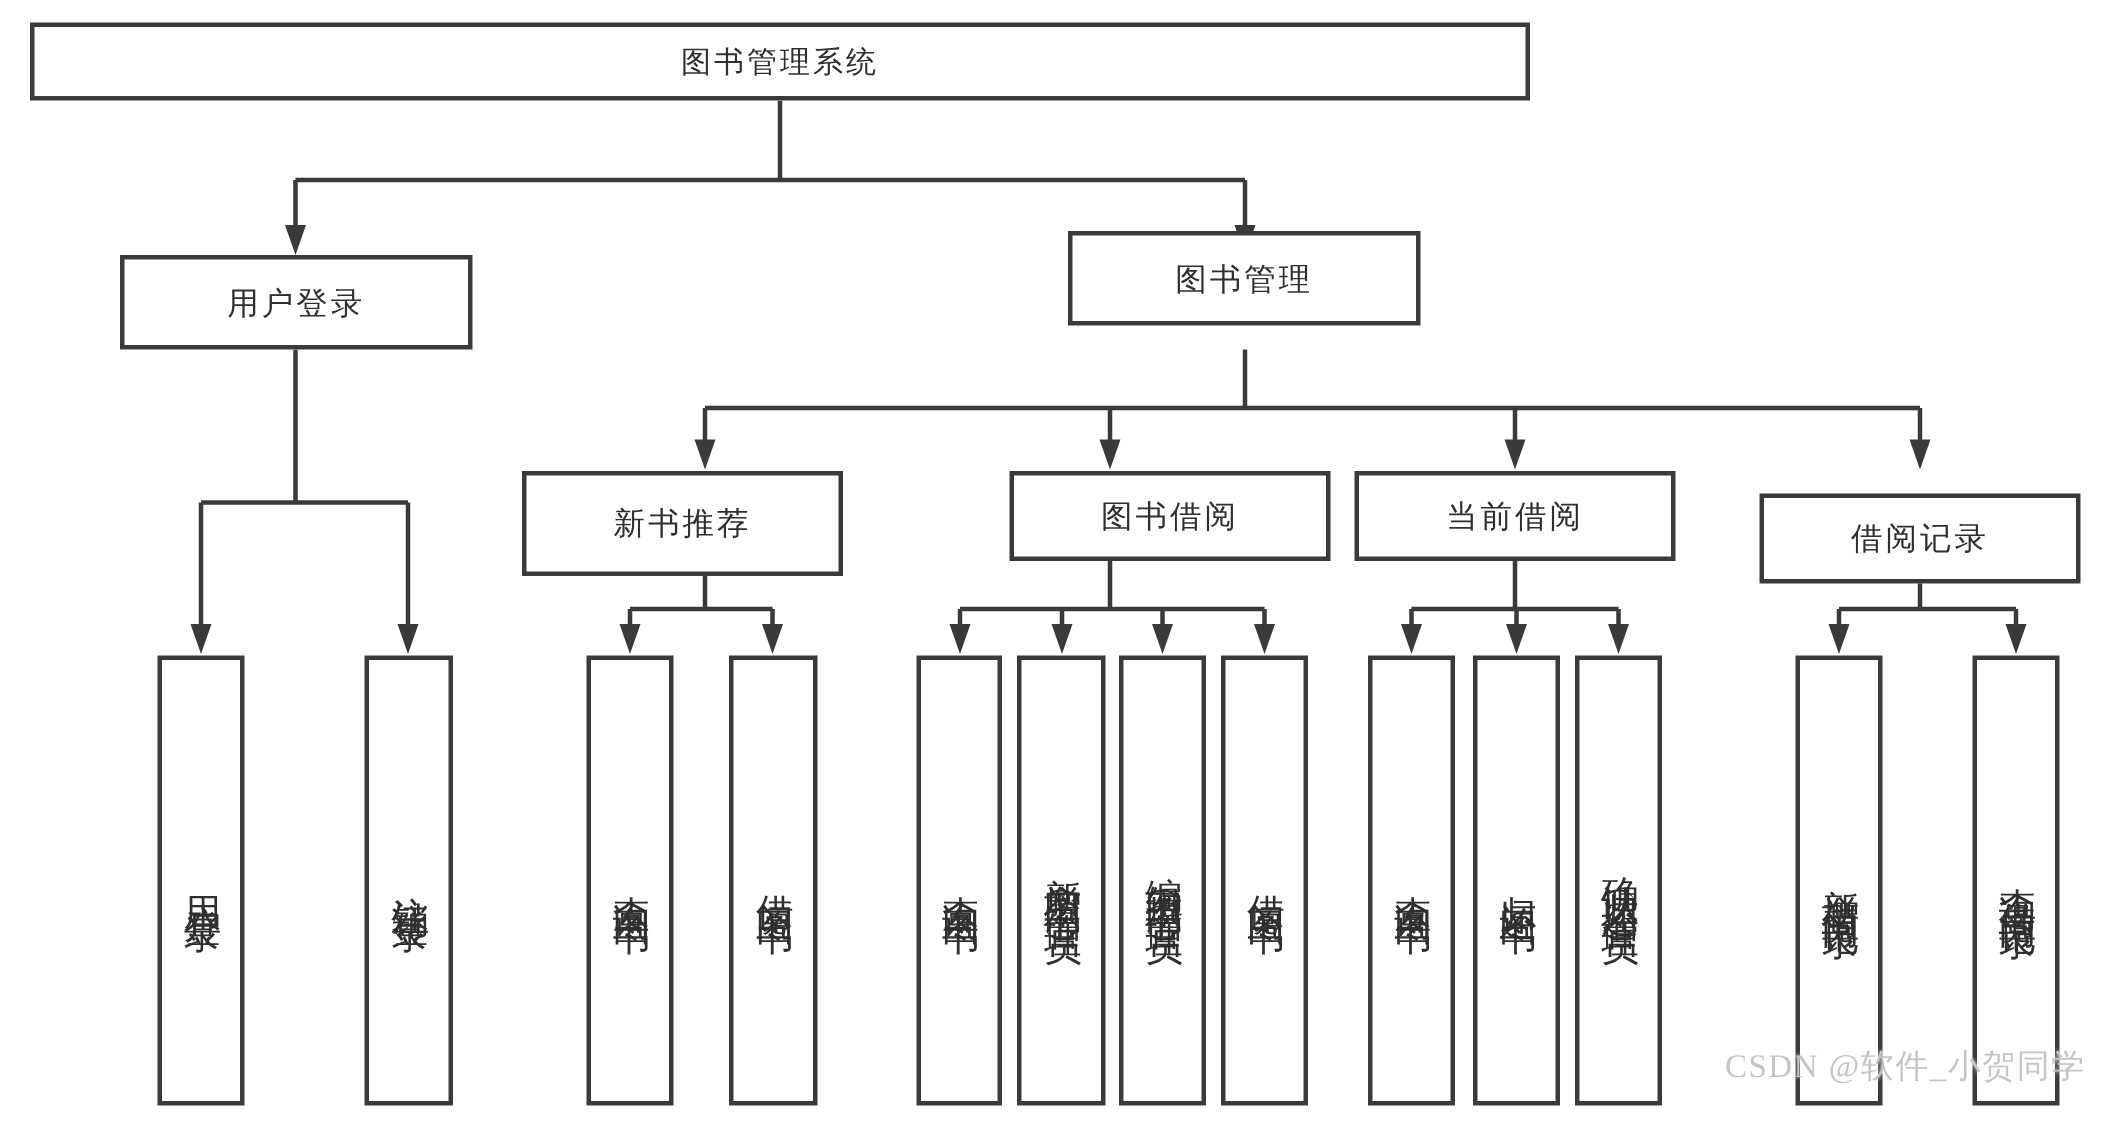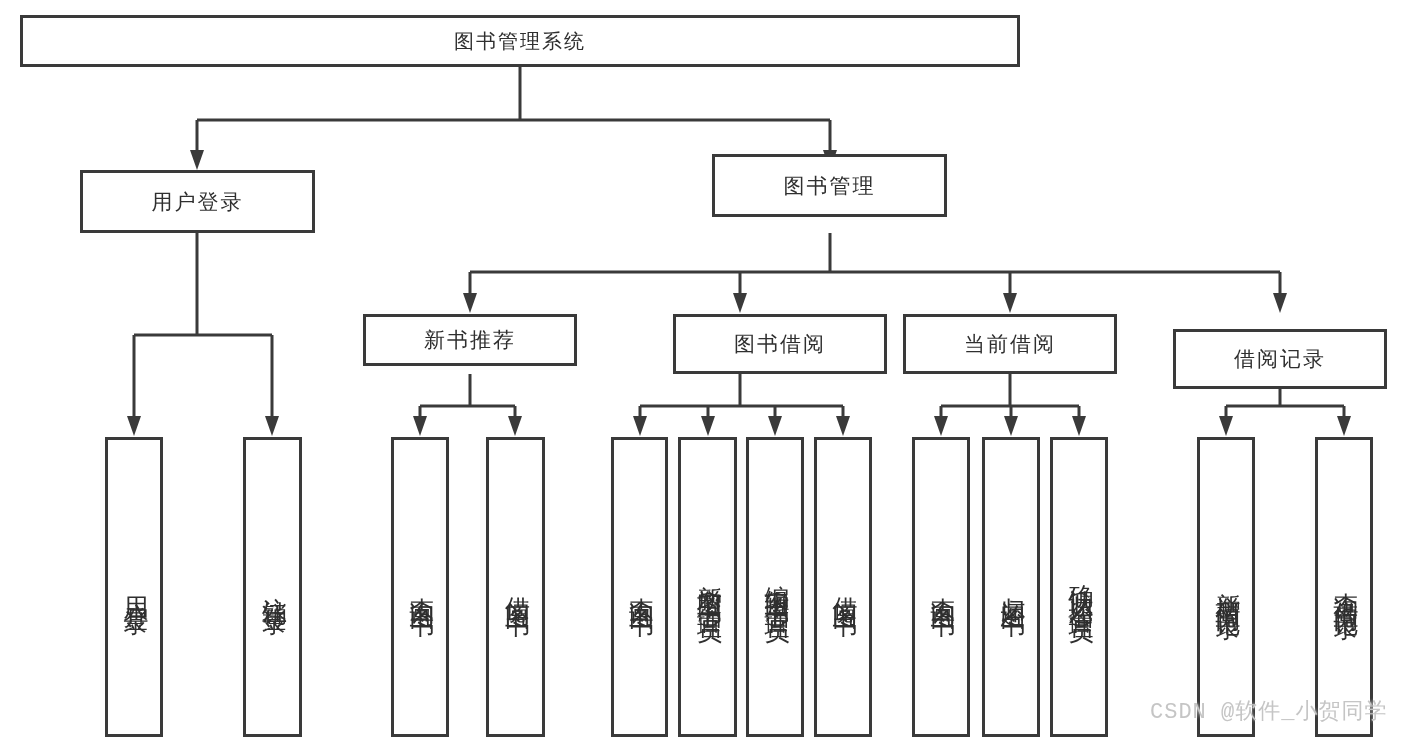--- a/index.html
+++ b/index.html
@@ -1,21 +1,21 @@
 <!DOCTYPE html>
 <html><head>
 <meta charset="utf-8">
 <style>
   html, body { margin: 0; padding: 0; background: #ffffff; }
   .stage {
     position: relative;
     width: 1405px;
     height: 747px;
     background: #ffffff;
-    font-family: Liberation Mono, monospace;
+    font-family: Liberation Serif, serif;
     overflow: hidden;
   }
   .connectors {
     position: absolute;
     left: 0; top: 0;
     width: 1405px; height: 747px;
   }
   .connectors path { stroke: #3a3a3a; stroke-width: 3; fill: none; }
   .connectors polygon { fill: #3a3a3a; stroke: none; }
   .box {
@@ -97,21 +97,21 @@
       <polygon points="1219,416 1233,416 1226,436"></polygon>
       <polygon points="1337,416 1351,416 1344,436"></polygon>
     </g>
   </svg>
 
   <div class="box lvl1" style="left:20px; top:15px; width:1000px; height:52px;">图书管理系统</div>
 
   <div class="box lvl2" style="left:80px; top:170px; width:235px; height:63px;">用户登录</div>
   <div class="box lvl2" style="left:712px; top:154px; width:235px; height:63px;">图书管理</div>
 
-  <div class="box lvl3" style="left:363px; top:314px; width:214px; height:52px;">新书推荐</div>
+  <div class="box lvl3" style="left:348px; top:314px; width:214px; height:70px;">新书推荐</div>
   <div class="box lvl3" style="left:633px; top:314px; width:214px; height:60px;margin-left:40px;">图书借阅</div>
   <div class="box lvl3" style="left:903px; top:314px; width:214px; height:60px;">当前借阅</div>
   <div class="box lvl3" style="left:1173px; top:329px; width:214px; height:60px;">借阅记录</div>
 
   <div class="box leaf" style="left:105px; top:437px; width:58px; height:300px;">用户登录</div>
   <div class="box leaf" style="left:243px; top:437px; width:59px; height:300px;">注销登录</div>
 
   <div class="box leaf" style="left:391px; top:437px; width:58px; height:300px;">查询图书</div>
   <div class="box leaf" style="left:486px; top:437px; width:59px; height:300px;">借阅图书</div>
 

